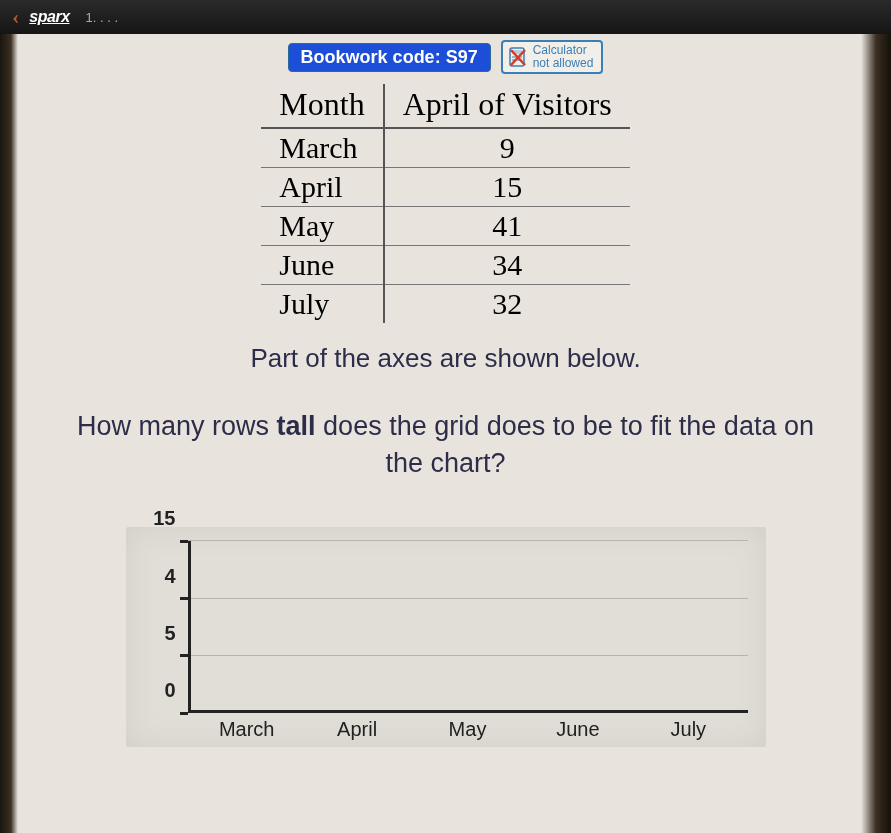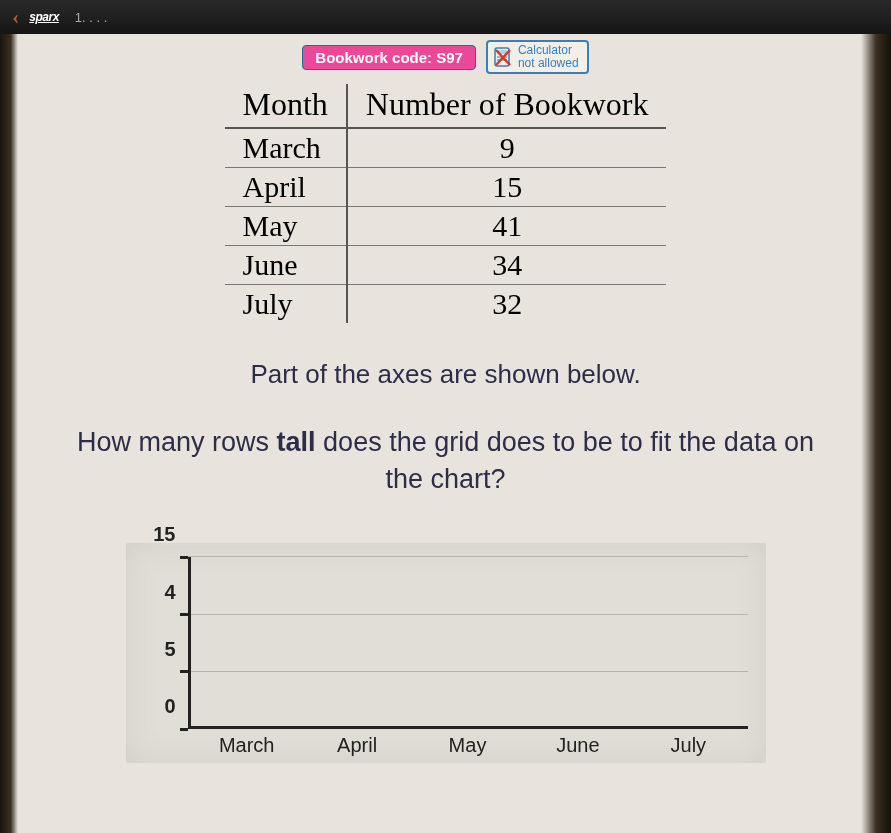--- a/index.html
+++ b/index.html
@@ -15,33 +15,33 @@
   .dark-edge-left { position:absolute; left:0; top:0; width:18px; height:100%; background:linear-gradient(to right,#1a1510,#3a2f20 60%,transparent); }
   .dark-edge-right { position:absolute; right:0; top:0; width:30px; height:100%; background:linear-gradient(to left,#141008,#3a2f22 50%,transparent); }
   .topbar {
     height: 34px;
     background: linear-gradient(#2a2a2a,#151515);
     display:flex; align-items:center; gap:10px;
     padding:0 8px;
     position:relative; z-index:3;
   }
   .back-chevron { color:#b85a2a; font-size:22px; font-weight:bold; margin-left:4px; }
-  .logo { color:#fff; font-family: Arial, sans-serif; font-weight:bold; font-style:italic; font-size:12px; letter-spacing:-0.5px;text-decoration:underline;}
+  .logo { color:#fff; font-family: Arial, sans-serif; font-weight:bold; font-style:italic; font-size:16px; letter-spacing:-0.5px;text-decoration:underline;}
   .topbar-fragment { color:#aaa; font-family:Arial,sans-serif; font-size:13px; margin-left:6px; }
   .header-row {
     display:flex; justify-content:center; align-items:center; gap:10px;
     padding:6px 0 10px 0;
     position:relative; z-index:2;
   }
   .bookwork {
-    background:#ec4899;
+    background:#1d4ed8;
     color:#fff;
     font-family: Arial, sans-serif;
     font-weight:bold;
-    font-size:15px;
+    font-size:18px;
     padding:3px 12px;
     border-radius:4px;
     border:1px solid #2a6a9a;
   }
   .calc-box {
     border:2px solid #3a7fb8;
     border-radius:4px;
     padding:2px 8px 2px 6px;
     display:flex; align-items:center; gap:6px;
     background:#f2efe8;
@@ -74,21 +74,21 @@
     border-bottom:1.5px solid #777;
     text-align:left;
   }
   table.data td:last-child { text-align:center; }
   table.data tr:last-child td { border-bottom:none; }
   .caption {
     text-align:center;
     font-family: Arial, sans-serif;
     font-size:26px;
     color:#2d2d4a;
-    margin-top:36px;
+    margin-top:20px;
   }
   .question {
     text-align:center;
     font-family: Arial, sans-serif;
     font-size:27px;
     color:#2d2d4a;
     margin-top:34px;
     line-height:1.35;
     padding:0 20px;
   }
@@ -185,21 +185,21 @@
       <span>not allowed</span>
     </span>
   </div>
 </div>
 
 <div class="page">
   <table class="data">
     <thead>
       <tr>
         <th>Month</th>
-        <th>Number of Bookwork</th>
+        <th>April of Visitors</th>
       </tr>
     </thead>
     <tbody>
       <tr>
           <td>March</td>
           <td>9</td>
         </tr>
       <tr>
           <td>April</td>
           <td>15</td>

